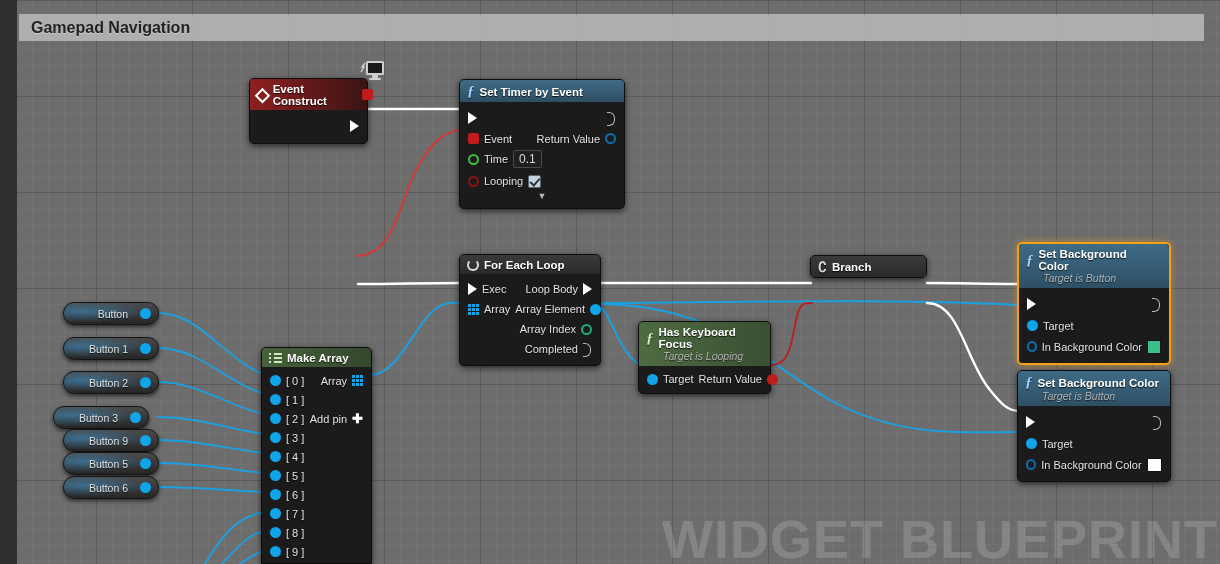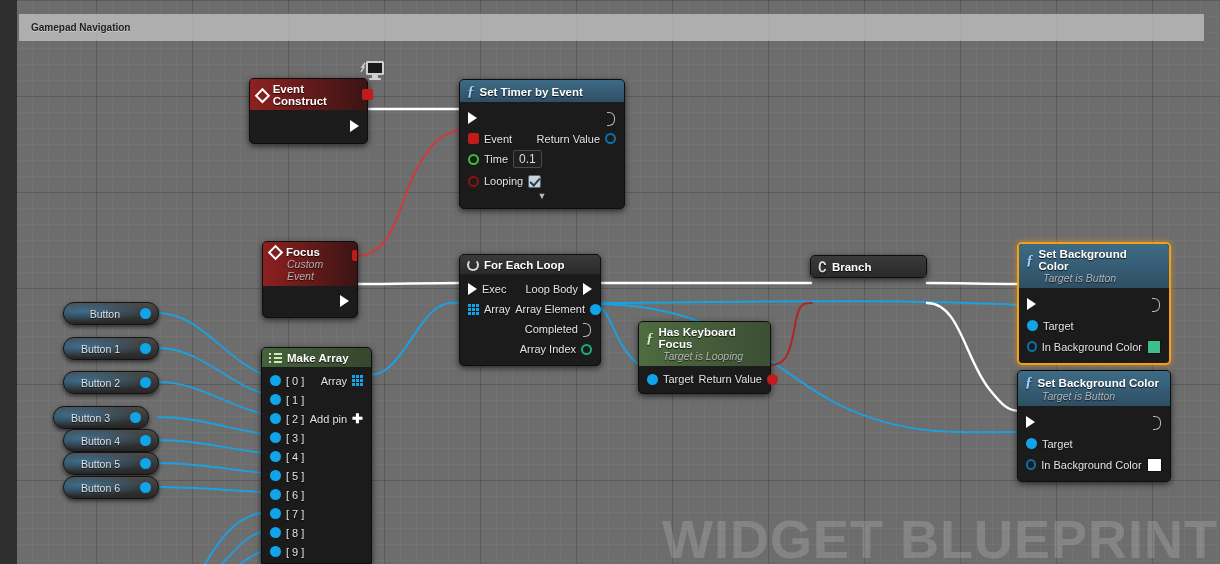--- a/index.html
+++ b/index.html
@@ -31,21 +31,21 @@
     color:rgba(255,255,255,0.16);
     z-index:2; white-space:nowrap;
     font-family:"Liberation Sans", sans-serif;
   }
   #titlebar {
     position:absolute; left:19px; top:14px; width:1185px; height:27px;
     background:rgba(190,190,190,0.80);
     z-index:6; display:flex; align-items:center; padding-left:12px;
   }
   #titlebar span {
-    font-size:10px; font-weight:bold; color:#222;
+    font-size:16px; font-weight:bold; color:#222;
     text-shadow:0 1px 0 rgba(255,255,255,0.35);
   }
 
   svg.wires { position:absolute; left:0; top:0; width:1220px; height:564px; z-index:4; pointer-events:none; }
 
   
   .node {
     position:absolute; z-index:5;
     border-radius:5px;
     background:#1b1b1b;
@@ -165,21 +165,21 @@
   
   .varnode {
     position:absolute; z-index:5; height:23px; width:96px;
     border-radius:11px;
     background:
       radial-gradient(ellipse at 20% 40%, rgba(60,150,210,0.55) 0%, rgba(60,150,210,0) 62%),
       linear-gradient(to bottom,#4a4a4a,#262626);
     border:1px solid #141414;
     box-shadow:0 2px 4px rgba(0,0,0,0.6);
     display:flex; align-items:center; justify-content:flex-end;
-    gap:20px; padding-right:7px;
+    gap:12px; padding-right:7px;
   }
   .varnode .lbl { font-size:10.5px; }
 </style>
 </head>
 <body>
 
 <div id="canvas">
 
   <div id="watermark">WIDGET BLUEPRINT</div>
 
@@ -272,36 +272,20 @@
       </div>
       <div class="row" style="height:22px;">
         <span class="pin-bool-o"></span>
         <span class="lbl">Looping</span>
         <span class="chk"></span>
       </div>
       <div class="expander">▼</div>
     </div>
   </div>
 
-  <div class="node" style="left:262px; top:241px; width:96px;">
-    <div class="sub-wrap hdr-red">
-      <div class="nhdr" style="background:none;">
-        <span class="ic-diamond"></span>
-        <span>Focus</span>
-        <span class="pin-bool-f" style="position:absolute;right:-6px;top:8px;"></span>
-      </div>
-      <div class="nsub">Custom Event</div>
-    </div>
-    <div class="nbody" style="padding:5px 0 7px;">
-      <div class="row two">
-        <span></span>
-        <span class="pin-exec"></span>
-      </div>
-    </div>
-  </div>
 
   <div class="node" style="left:459px; top:254px; width:142px;">
     <div class="nhdr hdr-gray">
       <span class="ic-loop"></span>
       <span>For Each Loop</span>
     </div>
     <div class="nbody">
       <div class="row two" style="height:20px;">
         <span class="lft">
           <span class="pin-exec"></span>
@@ -318,29 +302,29 @@
           <span class="lbl">Array</span>
         </span>
         <span class="rgt">
           <span class="lbl">Array Element</span>
           <span class="pin-obj"></span>
         </span>
       </div>
       <div class="row two" style="height:20px;">
         <span></span>
         <span class="rgt">
+          <span class="lbl">Array Index</span>
+          <span class="pin-int-o"></span>
+        </span>
+      </div>
+      <div class="row two" style="height:20px;">
+        <span></span>
+        <span class="rgt">
           <span class="lbl">Completed</span>
           <span class="pin-exec-o"></span>
-        </span>
-      </div>
-      <div class="row two" style="height:20px;">
-        <span></span>
-        <span class="rgt">
-          <span class="lbl">Array Index</span>
-          <span class="pin-int-o"></span>
         </span>
       </div>
     </div>
   </div>
 
   <div class="node" style="left:261px; top:347px; width:111px; height:217px; border-radius:5px 5px 0 0;">
     <div class="nhdr hdr-garr">
       <span class="ic-makearr"></span>
       <span>Make Array</span>
     </div>
@@ -487,21 +471,21 @@
   </div>
   <div class="varnode" style="left:63px; top:371px;">
     <span class="lbl">Button 2</span>
     <span class="pin-obj"></span>
   </div>
   <div class="varnode" style="left:53px; top:406px;justify-content:flex-end;">
     <span class="lbl">Button 3</span>
     <span class="pin-obj"></span>
   </div>
   <div class="varnode" style="left:63px; top:429px;">
-    <span class="lbl">Button 4</span>
+    <span class="lbl">Button 9</span>
     <span class="pin-obj"></span>
   </div>
   <div class="varnode" style="left:63px; top:452px;">
     <span class="lbl">Button 5</span>
     <span class="pin-obj"></span>
   </div>
   <div class="varnode" style="left:63px; top:476px;">
     <span class="lbl">Button 6</span>
     <span class="pin-obj"></span>
   </div>

